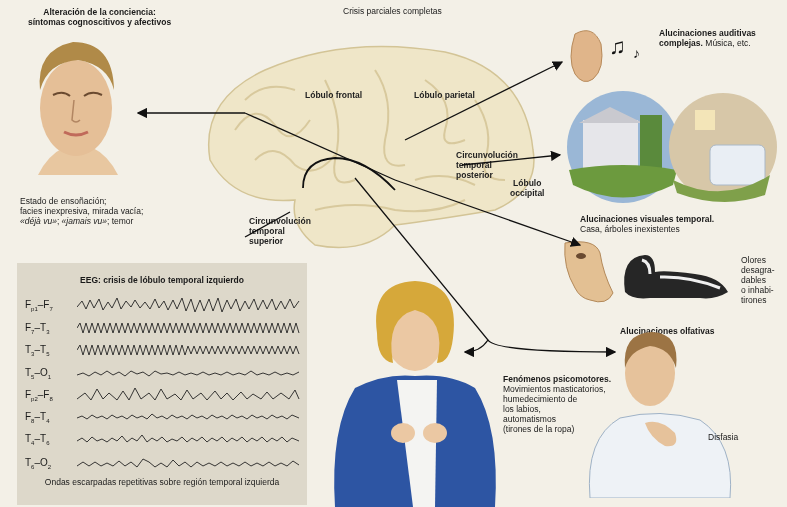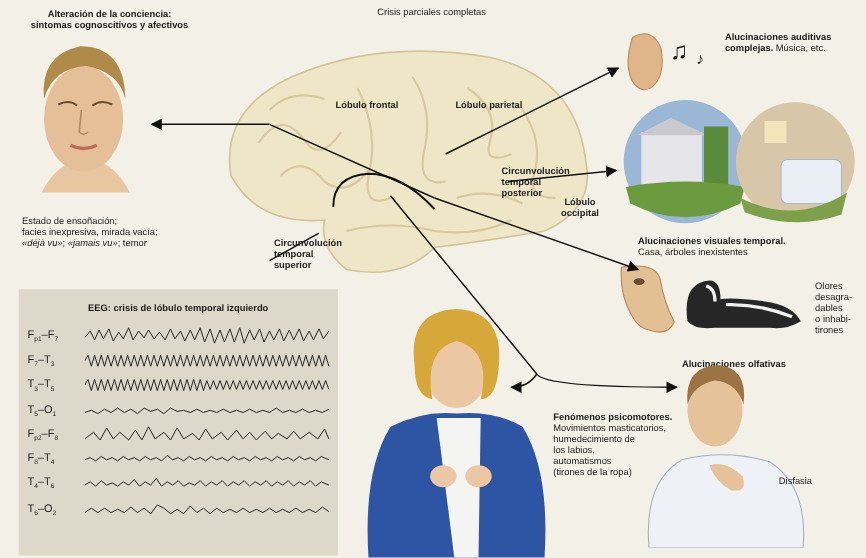--- a/index.html
+++ b/index.html
@@ -219,13 +219,14 @@
         <polyline fill="none" stroke="#222" stroke-width="0.9" points="0,12 5,9 10,13 15,8 20,12 25,10 30,13 35,9 40,12 45,7 50,13 55,9 60,12 65,6 70,13 75,9 80,12 85,8 90,13 95,10 100,12 105,8 110,13 115,9 120,12 125,8 130,13 135,9 140,12 145,8 150,13 155,9 160,12 165,8 170,13 175,9 180,12 185,8 190,13 195,9 200,12 205,8 210,13 215,9 222,12"></polyline>
       </svg>
   </div>
   <div class="eeg-row" style="top:190px;">
     <div class="eeg-label"><span>T</span><sub>6</sub>–<span>O</span><sub>2</sub></div>
     <svg class="trace">
         <polyline fill="none" stroke="#222" stroke-width="0.9" points="0,13 6,9 12,13 18,9 24,13 30,10 36,13 42,8 48,13 54,9 60,14 66,6 72,9 78,14 84,10 90,14 96,7 102,13 108,9 114,14 120,9 126,13 132,10 138,13 144,9 150,13 156,10 162,13 168,9 174,13 180,10 186,13 192,9 198,13 204,10 210,13 216,8 222,12"></polyline>
       </svg>
   </div>
 
+  <div class="abs lbl center" style="left:0; right:0; top:214px;">Ondas escarpadas repetitivas sobre región temporal izquierda</div>
 </div>
 
 </body></html>

